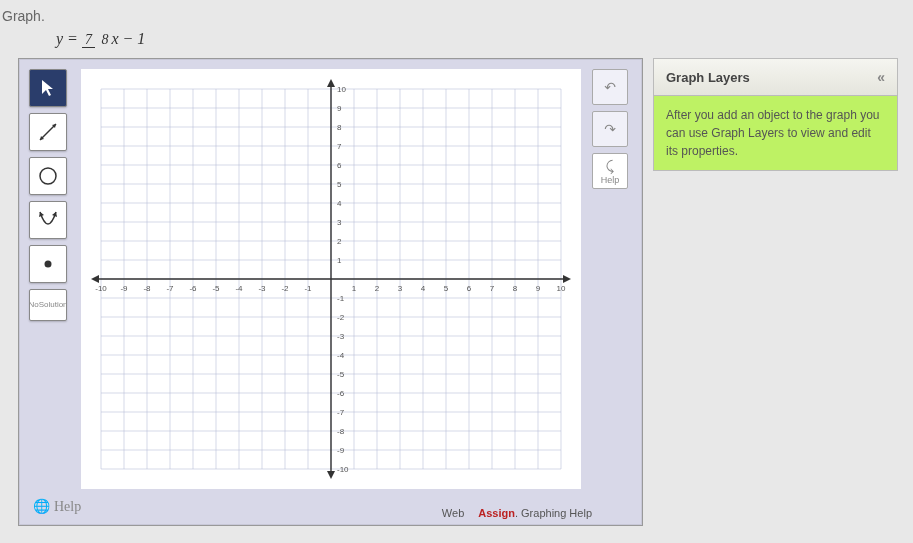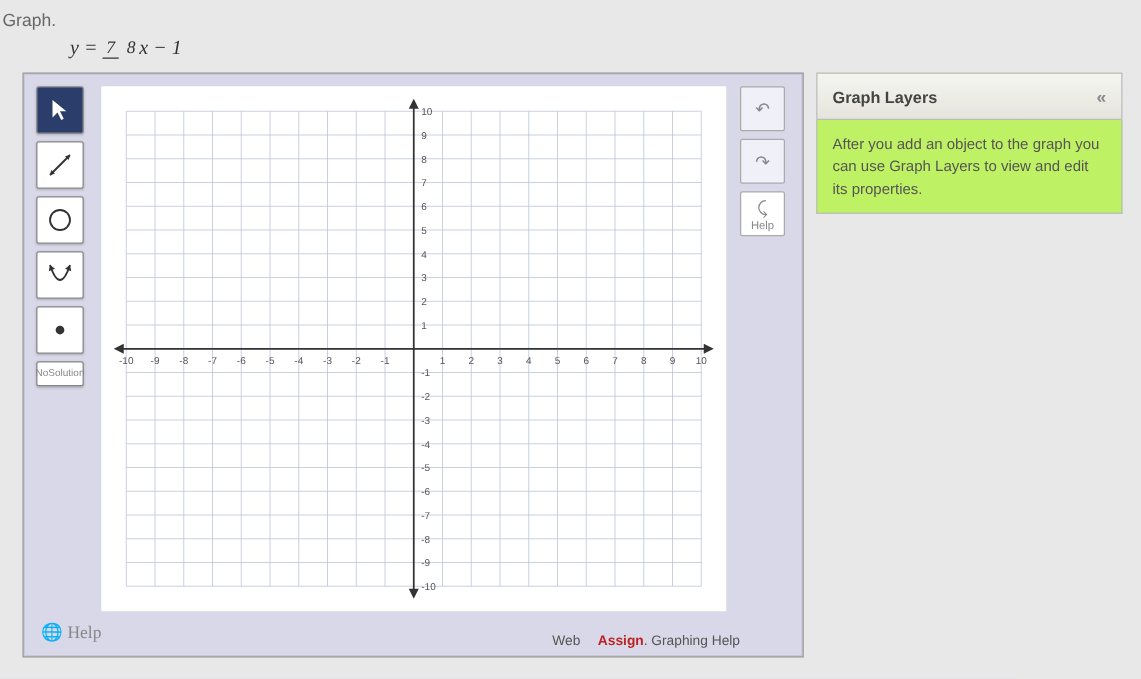--- a/index.html
+++ b/index.html
@@ -66,21 +66,21 @@
   cursor: pointer;
   font-size: 16px;
   color: #333;
   box-shadow: 0 1px 2px rgba(0,0,0,.2);
 }
 .tool-btn.selected {
   background: #2a3d6b;
   color: #fff;
 }
 .tool-btn.nosol {
-  height: 20px;
+  height: 32px;
   font-size: 8px;
   line-height: 1.1;
   text-align: center;
   color: #888;
 }
 .right-tools {
   position: absolute;
   right: 10px;
   top: 10px;
   width: 40px;

